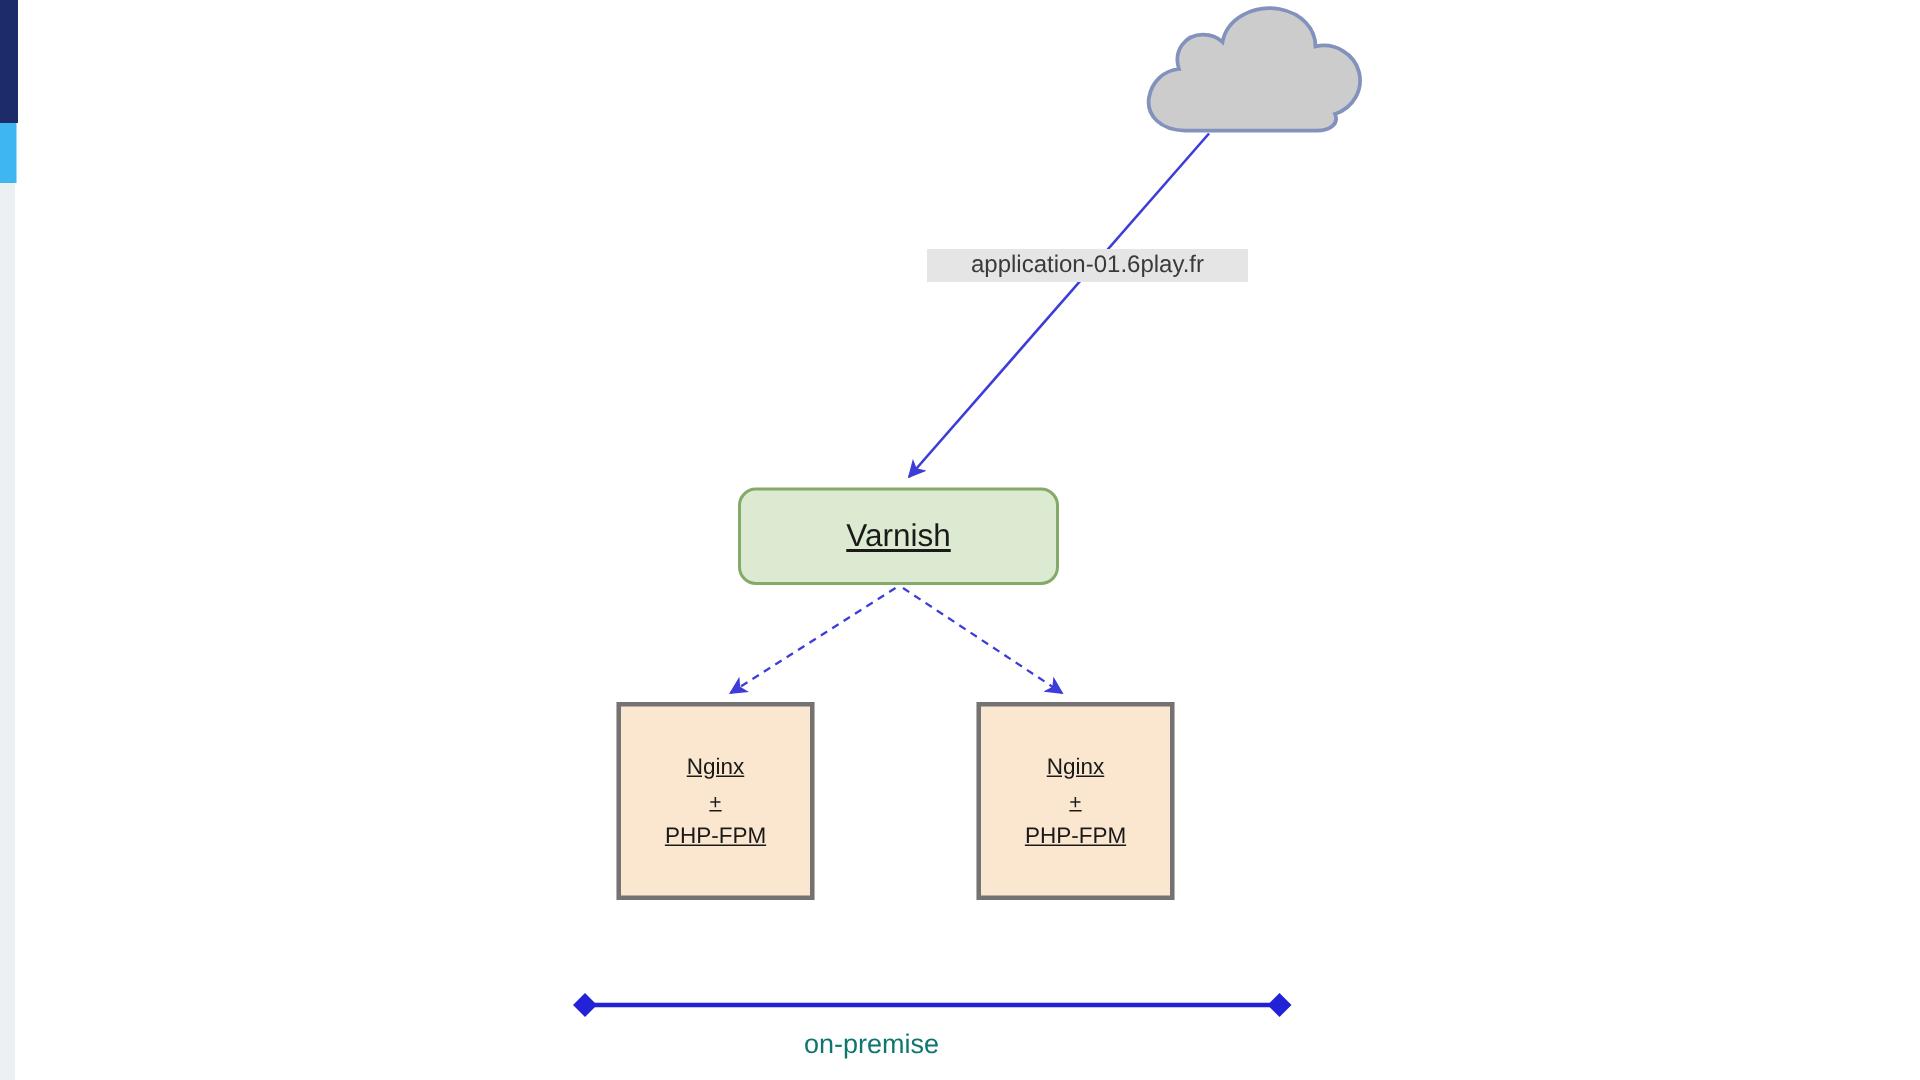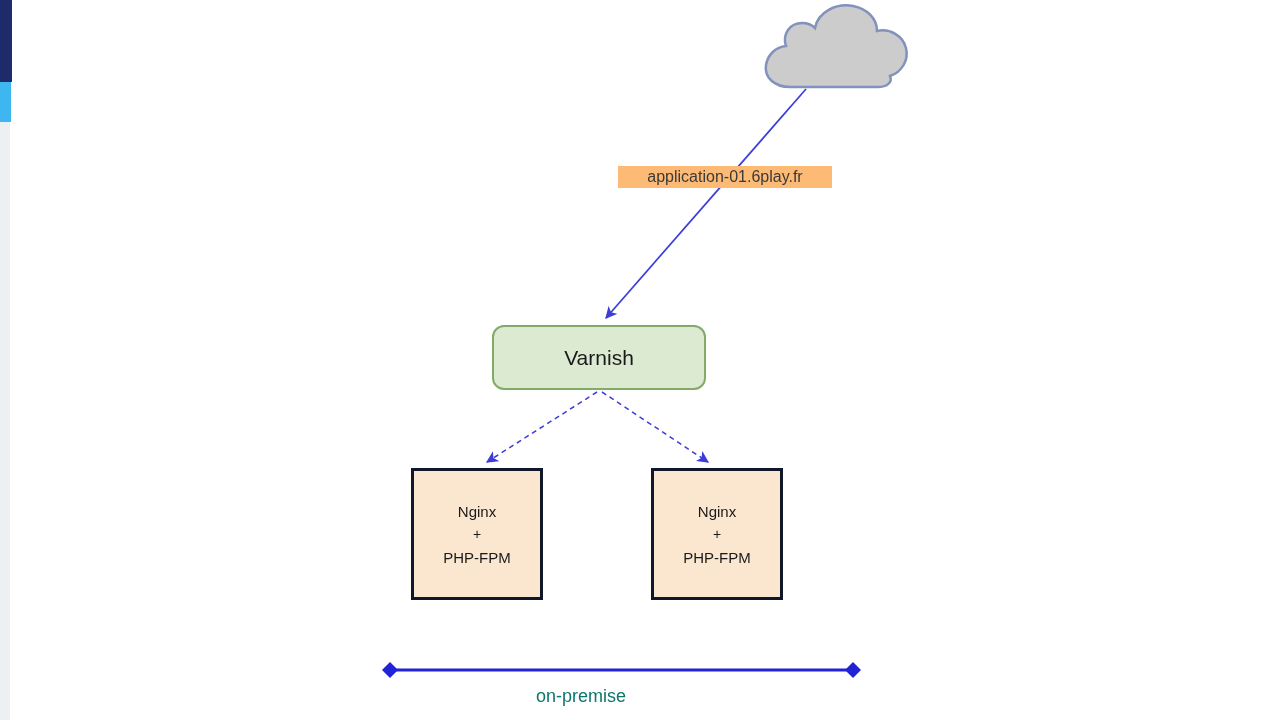--- a/index.html
+++ b/index.html
@@ -41,50 +41,51 @@
   }
   
   .node {
     position: absolute;
     box-sizing: border-box;
     display: flex;
     align-items: center;
     justify-content: center;
     z-index: 2;
     color: #1a1a1a;
+    text-decoration: underline;
   }
   .varnish-box {
     left: 492px; top: 325px;
     width: 214px; height: 65px;
     background: #dcead1;
     border: 2px solid #84aa69;
     border-radius: 12px;
     font-size: 21px;
   }
   .nginx-box {
     width: 132px; height: 132px;
     background: #fbe7cf;
-    border: 3px solid #0f172a;
+    border: 3px solid #737373;
     flex-direction: column;
     font-size: 15px;
     line-height: 23px;
     text-align: center;
   }
   .nginx-left  { left: 411px; top: 468px; }
   .nginx-right { left: 651px; top: 468px; }
   .nginx-plus  { font-size: 14px; }
   
   .edge-label {
     position: absolute;
     left: 618px; top: 166px;
     width: 214px;
     text-align: center;
     font-size: 16px;
     color: #3a3a3a;
-    background: #fdba74;
+    background: #e5e5e5;
     padding: 2px 0;
     z-index: 3;
   }
   
   .scope-label {
     position: absolute;
     left: 517px; top: 686px;
     width: 128px;
     text-align: center;
     font-size: 18px;

